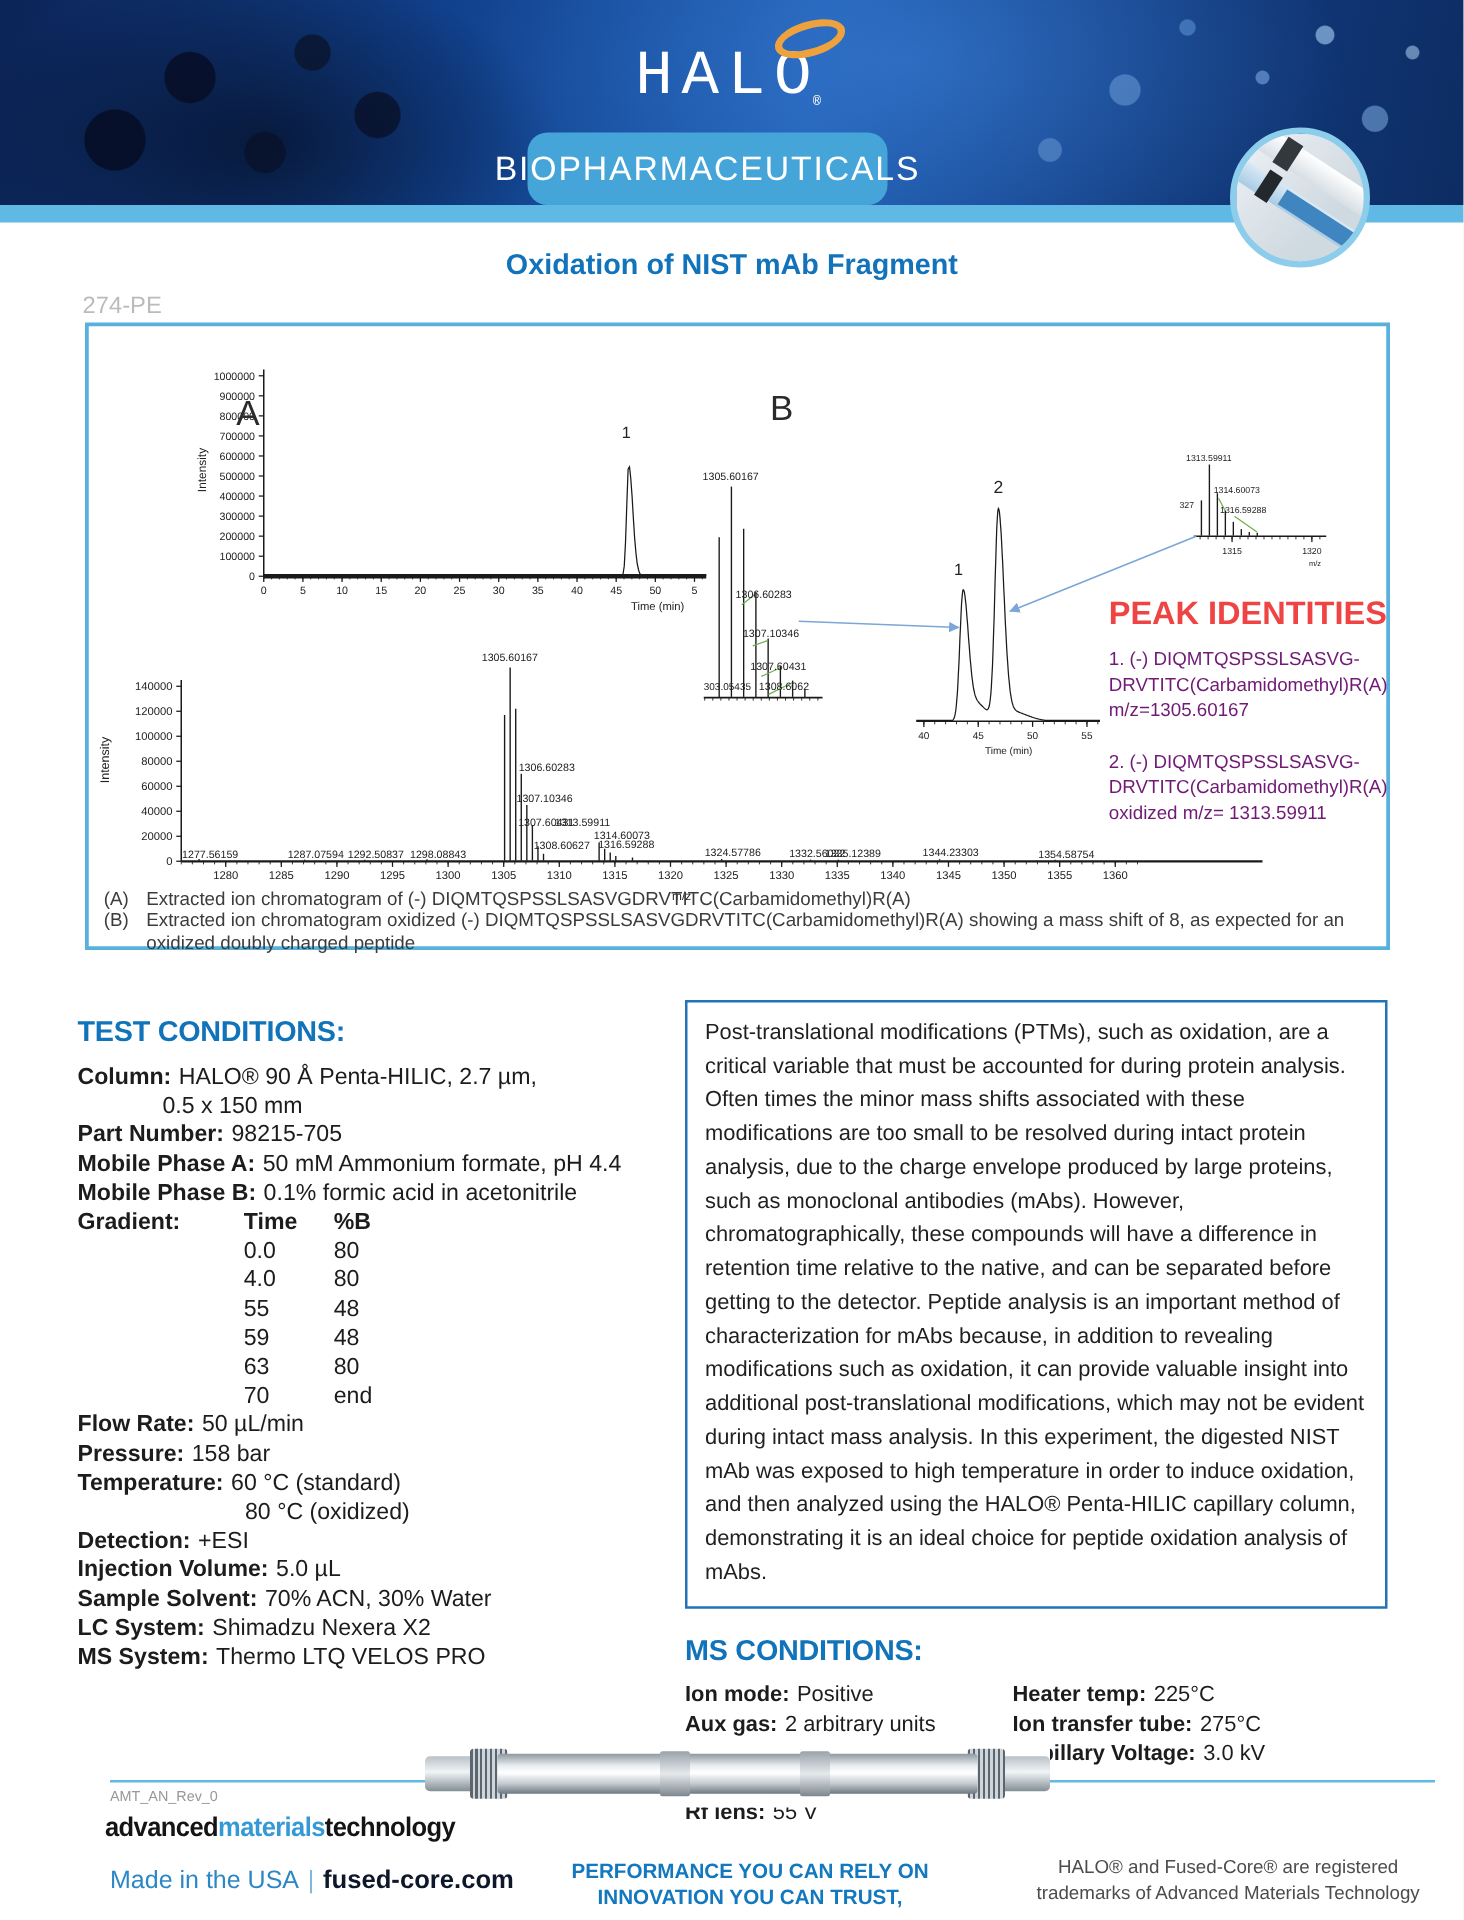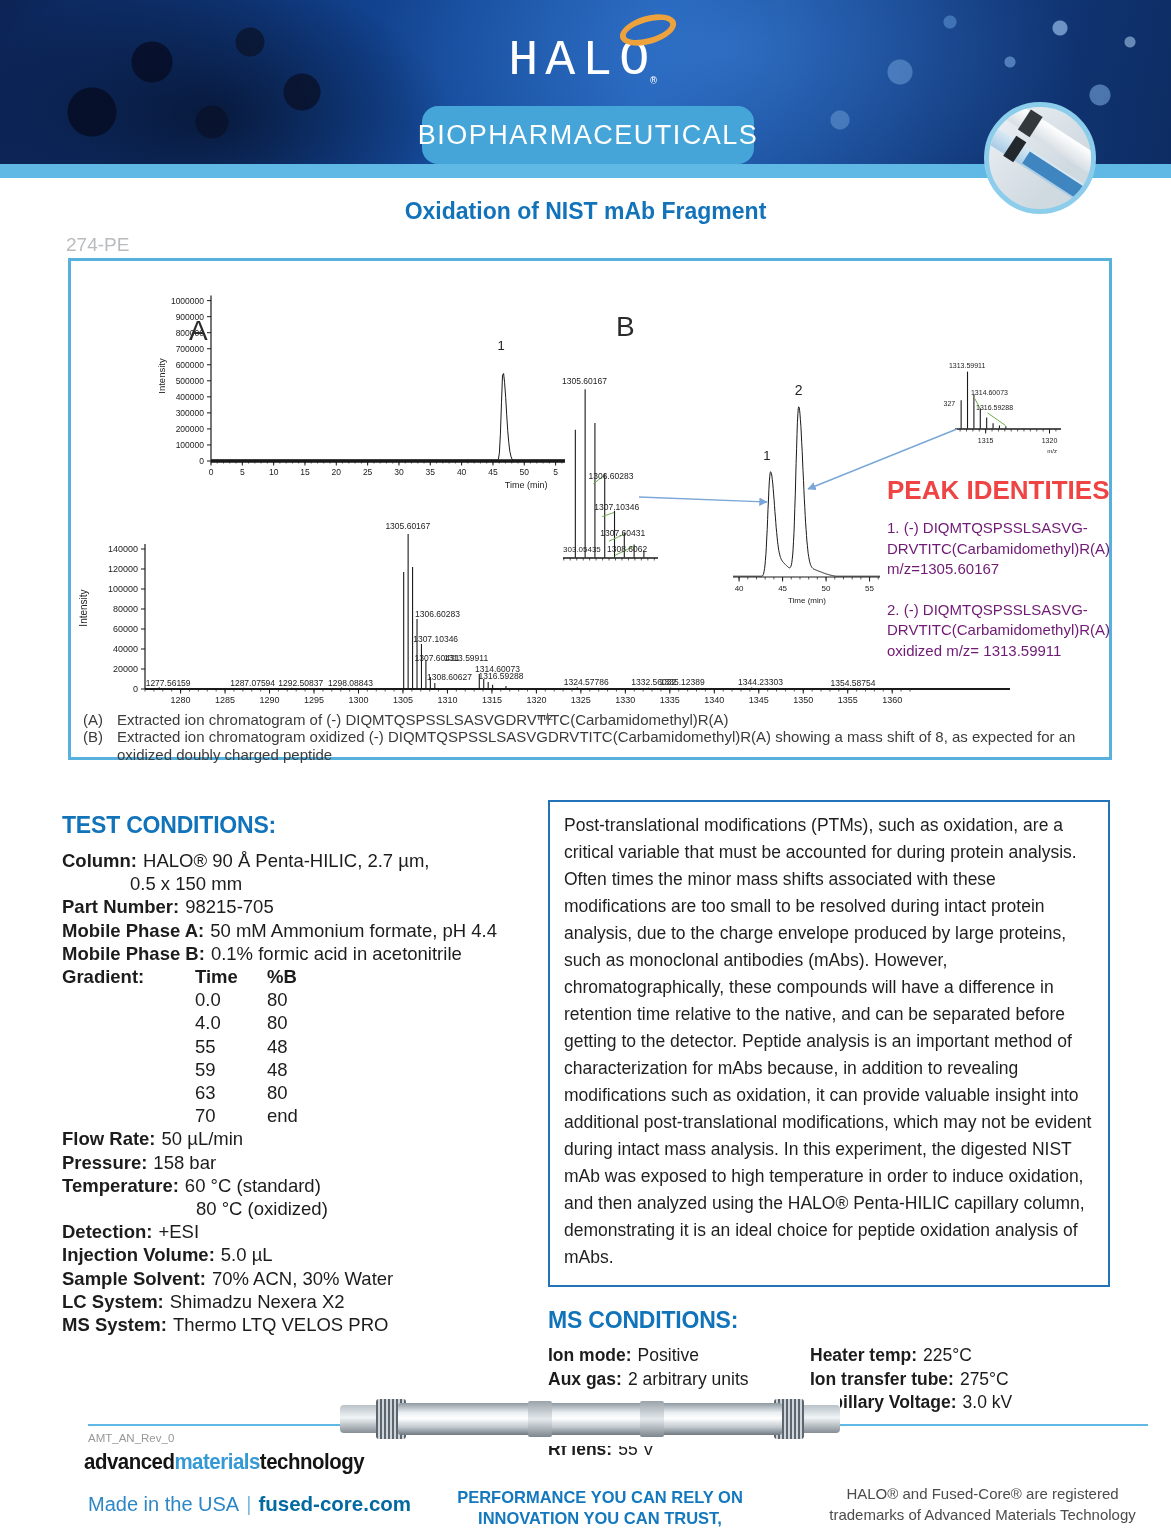--- a/index.html
+++ b/index.html
@@ -25,21 +25,21 @@
       radial-gradient(ellipse 500px 260px at 62% 30%, rgba(70,140,230,.45), transparent 70%),
       linear-gradient(100deg,#0c2456 0%,#11418d 30%,#1e5cb0 55%,#123b7e 80%,#0d2c63 100%);
   }
   .stripe { position:absolute; left:0; top:164px; width:1171px; height:14px; background:#5fb9e4; }
   .halo-logo { position:absolute; left:0; right:0; top:28px; text-align:center; color:#fff;
     font-family:"Liberation Serif", serif; font-size:50px; letter-spacing:7px; z-index:3; }
   .halo-wrap { position:relative; display:inline-block;font-family:Liberation Mono, monospace; }
   .halo-ring { position:absolute; right:-14px; top:-16px; width:58px; height:28px;
     border:6px solid #eda23d; border-radius:50%; transform:rotate(-16deg); }
   .halo-reg { font-size:11px; letter-spacing:0; position:relative; top:10px; left:-6px; }
-  .banner { position:absolute; left:422px; top:106px; width:332px; height:58px; background:#46a5d8;
+  .banner { position:absolute; left:422px; top:106px; width:288px; height:58px; background:#46a5d8;
     border-radius:16px; display:flex; align-items:center; justify-content:center; z-index:2;
     color:#fff; font-size:27px; letter-spacing:1.5px; }
   .syringe { position:absolute; left:984px; top:102px; width:112px; height:112px; border-radius:50%;
     border:5px solid #8ccdec; overflow:hidden; z-index:6;
     background:linear-gradient(135deg,#eef2f5,#cfd9e0 70%); }
   .syr-wrap { position:absolute; left:-28px; top:24px; width:180px; height:64px; transform:rotate(33deg); }
   .syr-bar1 { position:absolute; left:0; top:0; width:180px; height:20px; background:linear-gradient(#ffffff,#d7dee4); }
   .syr-band1 { position:absolute; left:44px; top:-2px; width:14px; height:24px; background:#33383d; }
   .syr-bar2 { position:absolute; left:0; top:32px; width:180px; height:18px; background:linear-gradient(#d9e9f5,#a9cbe4); }
   .syr-fluid { position:absolute; left:66px; top:34px; width:74px; height:14px; background:#3f86c0; }
@@ -98,21 +98,21 @@
   .col-cap { position:absolute; top:13px; width:40px; height:28px; border-radius:4px;
     background:linear-gradient(#b9c2c8,#f0f4f6 45%,#848e95); }
   .col-union { position:absolute; top:9px; width:24px; height:36px; border-radius:2px;
     background:linear-gradient(#9aa3aa,#e4e9ec 50%,#7e878e); }
   .rev { position:absolute; left:88px; top:1432px; font-size:11.5px; color:#989898; }
   .amt { position:absolute; left:78px; top:1450px; display:flex; align-items:center; }
   .amt-word { font-size:21.5px; font-weight:bold; letter-spacing:-0.5px; color:#141414; margin-left:6px;
     display:inline-block; transform:scaleX(.95); transform-origin:left center; white-space:nowrap; }
   .amt-mat { color:#3599d6; }
   .made { position:absolute; left:88px; top:1492px; font-size:20px; color:#2c87c6; }
-  .made b { font-size:20.5px; color:#0369a1; }
+  .made b { font-size:20.5px; color:#0f172a; }
   .made .sep { color:#7fb9de; padding:0 7px; }
   .tagline { position:absolute; left:390px; top:1487px; width:420px; text-align:center;
     font-size:16.5px; font-weight:bold; color:#1478be; line-height:21px; }
   .tm { position:absolute; left:795px; top:1483px; width:375px; text-align:center;
     font-size:15px; color:#4c4c4c; line-height:21px; white-space:pre-line; }
 </style>
 </head>
 <body>
 
 <div class="page">

